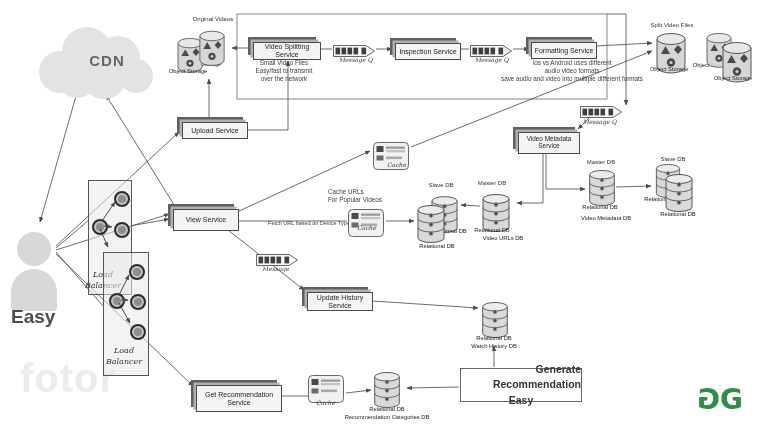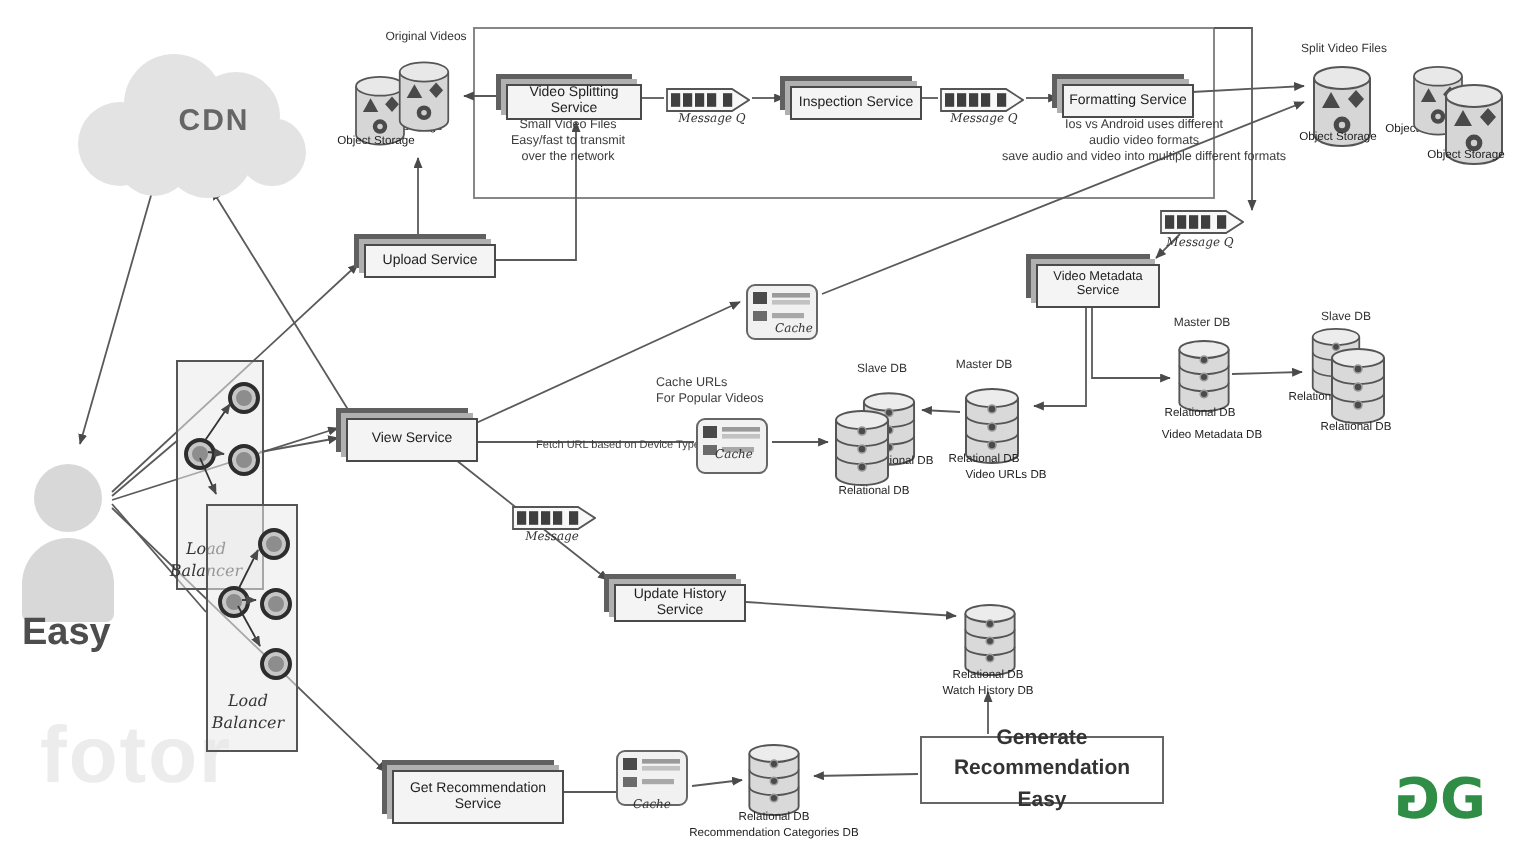--- a/index.html
+++ b/index.html
@@ -357,21 +357,21 @@
       <div>audio video formats</div>
       <div>save audio and video into multiple different formats</div>
     </div>
     <div class="abs note leftal" style="left: 328px; top: 188px; width: 70px;">
       <div>Cache URLs</div>
       <div>For Popular  Videos</div>
     </div>
     <div class="abs note tiny" style="left: 268px; top: 220px; width: 82px;">
       <div>Fetch URL based on Device Type</div>
     </div>
-    <div class="abs feed" style="left: 460px; top: 368px; width: 120px; height: 32px;">
+    <div class="abs feed" style="left: 460px; top: 368px; width: 120px; height: 32px; text-align: right;">
       <div>Generate Recommendation</div>
       <div>Easy</div>
     </div>
     <div class="abs watermark" style="left: 20px; top: 356px;">fotor</div>
     <div class="abs icon" style="left: 694px; top: 378px; width: 52px; height: 40px;"><svg width="52" height="40" viewBox="0 0 52 40">
   <g transform="translate(26,31)" fill="#2F8D46" font-family="DejaVu Sans, sans-serif" font-weight="bold" font-size="28">
     <text transform="scale(-1,1)" x="0" y="0">G</text>
     <text x="0" y="0">G</text>
   </g>
       </svg></div>

